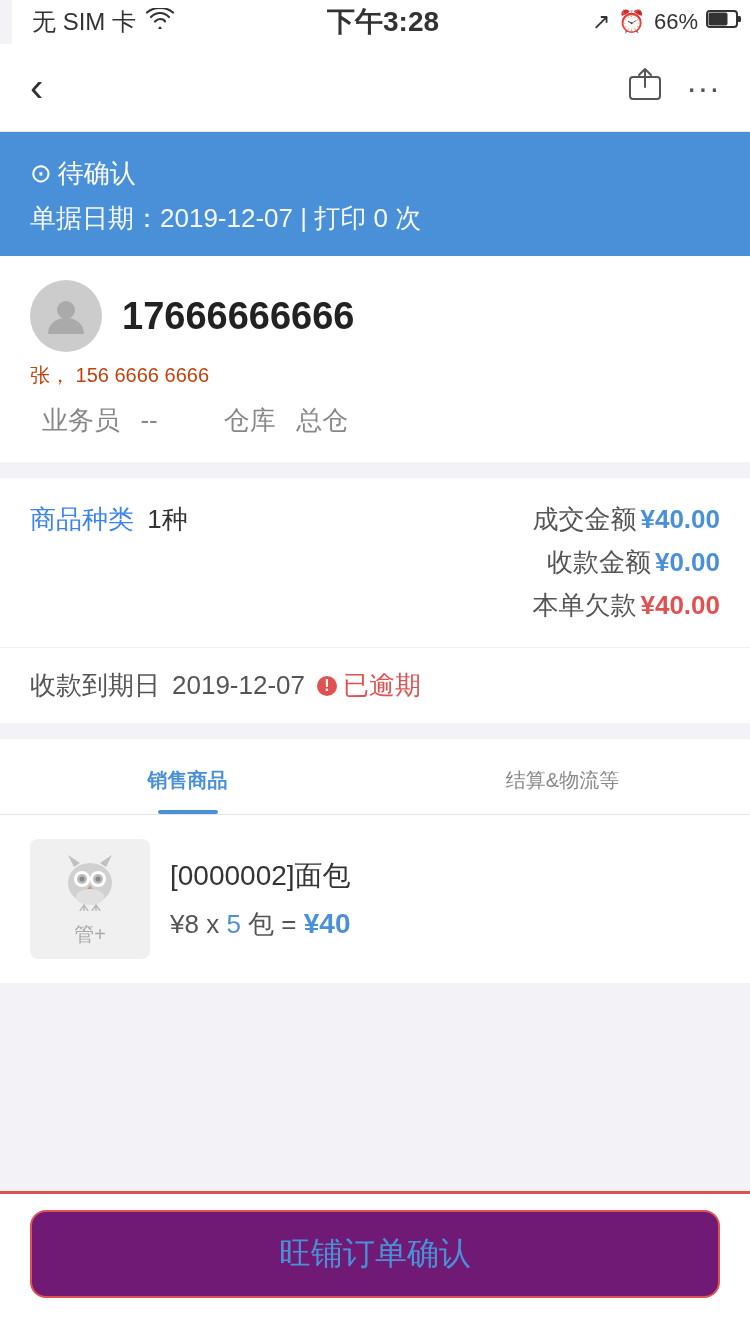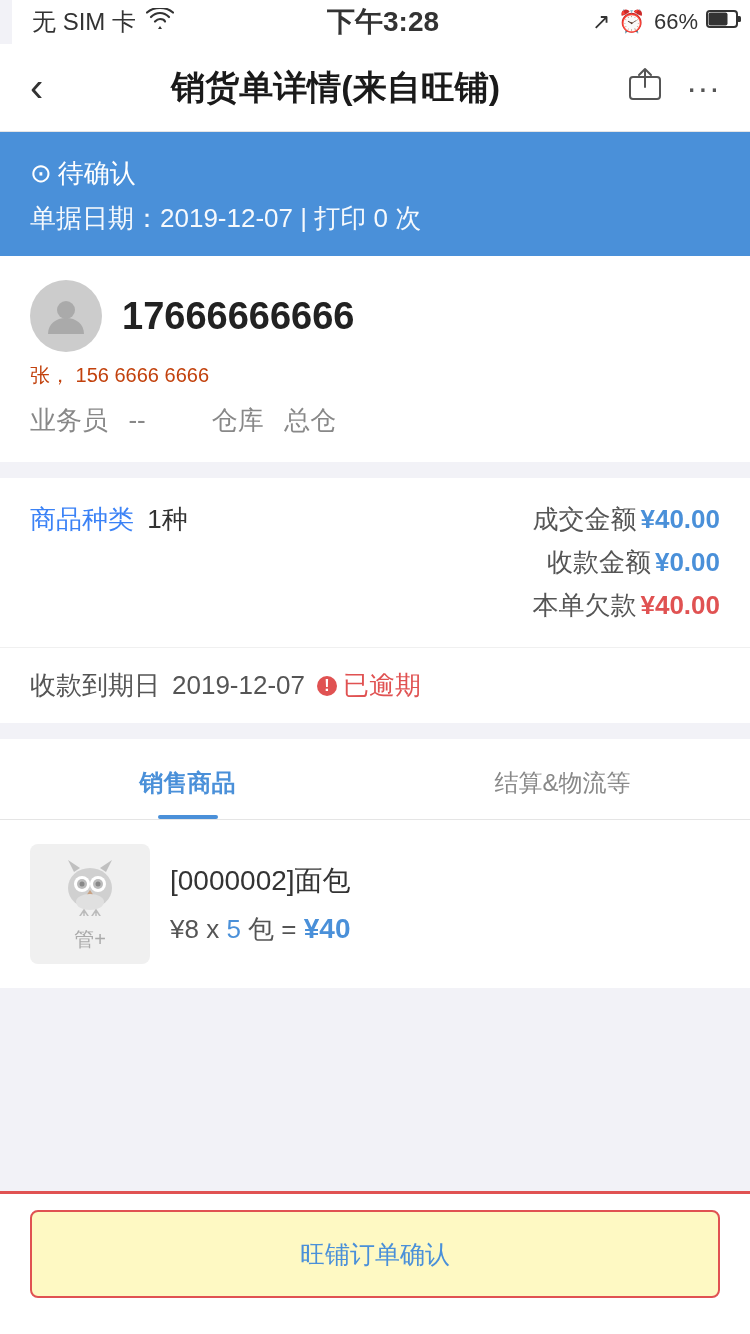--- a/index.html
+++ b/index.html
@@ -116,21 +116,21 @@
     .customer-name {
       font-size: 20px;
       color: #c2410c;
       margin-bottom: 14px;
     }
     .customer-meta {
       display: flex;
       gap: 60px;
       font-size: 26px;
       color: #333;
-      margin-left: 0;
+      margin-left: 12px;
     }
     .customer-meta span { color: #888; margin-right: 6px; }
 
     
     .divider {
       height: 16px;
       background: #f2f2f7;
     }
 
     
@@ -191,21 +191,21 @@
     .tabs-container {
       background: #fff;
       display: flex;
       border-bottom: 1px solid #e5e5e5;
       margin-top: 16px;
     }
     .tab-item {
       flex: 1;
       text-align: center;
       padding: 28px 16px 20px;
-      font-size: 24px;
+      font-size: 20px;
       color: #888;
       position: relative;
       cursor: pointer;
     }
     .tab-item.active {
       color: #4a90d9;
       font-weight: 600;
     }
     .tab-item.active::after {
       content: '';
@@ -270,24 +270,24 @@
       bottom: 0;
       left: 0;
       width: 750px;
       background: #fff;
       padding: 16px 30px 36px;
       border-top: 3px solid #e05252;
     }
     .confirm-btn {
       width: 100%;
       height: 88px;
-      background: #fef9c3;
+      background: #701a75;
       border: 2px solid #e05252;
-      border-radius: 8px;
-      font-size: 25px;
+      border-radius: 16px;
+      font-size: 32px;
       color: #4a90d9;
       font-weight: 500;
       cursor: pointer;
       display: flex;
       align-items: center;
       justify-content: center;
     }
   </style>
 </head>
 <body>
@@ -314,21 +314,20 @@
         <rect x="1" y="2" width="30" height="16" rx="3" stroke="#333" stroke-width="2" fill="none"></rect>
         <rect x="31" y="7" width="4" height="6" rx="1.5" fill="#333"></rect>
         <rect x="2.5" y="3.5" width="19" height="13" rx="2" fill="#333"></rect>
       </svg>
     </span>
   </div>
 </div>
 
 <div class="nav-bar">
   <div class="nav-back">‹</div>
-  <div class="nav-title">销货单详情(来自旺铺)</div>
   <div class="nav-actions">
     <span class="nav-icon">
       <svg width="34" height="34" viewBox="0 0 34 34" fill="none">
         <rect x="2" y="10" width="30" height="22" rx="3" stroke="#555" stroke-width="2" fill="none"></rect>
         <path d="M17 2v18M11 8l6-6 6 6" stroke="#555" stroke-width="2" stroke-linecap="round" stroke-linejoin="round"></path>
       </svg>
     </span>
     <span class="nav-icon">···</span>
   </div>
 </div>

